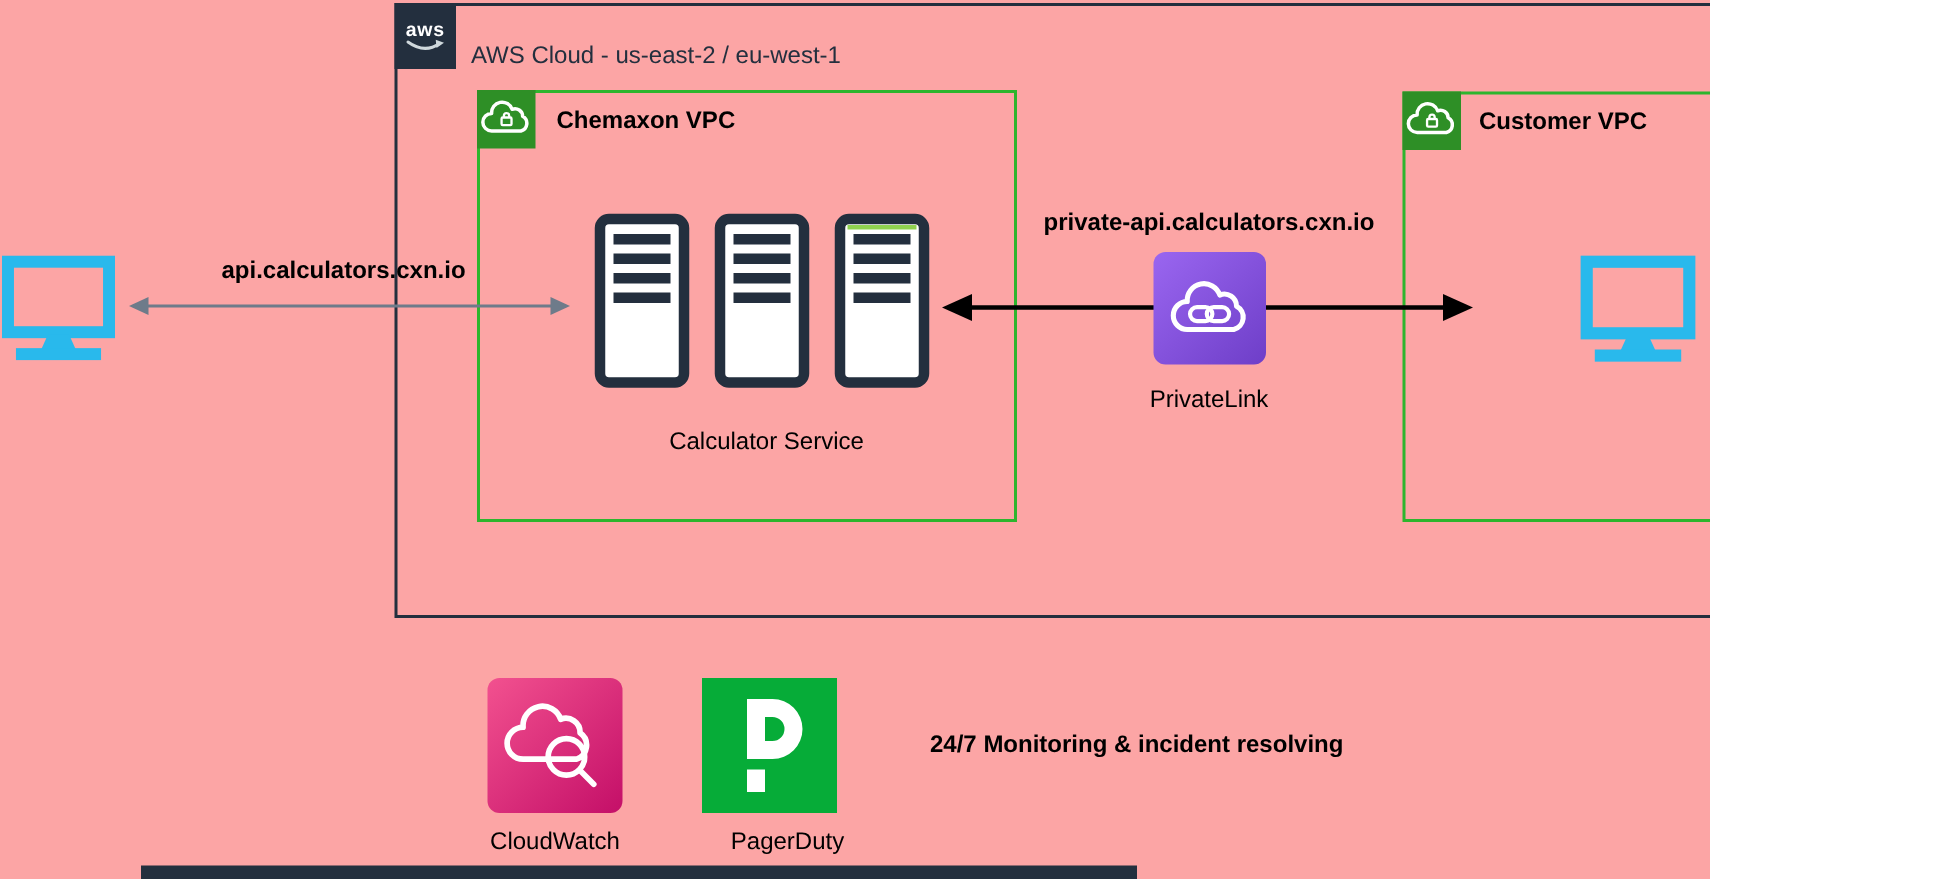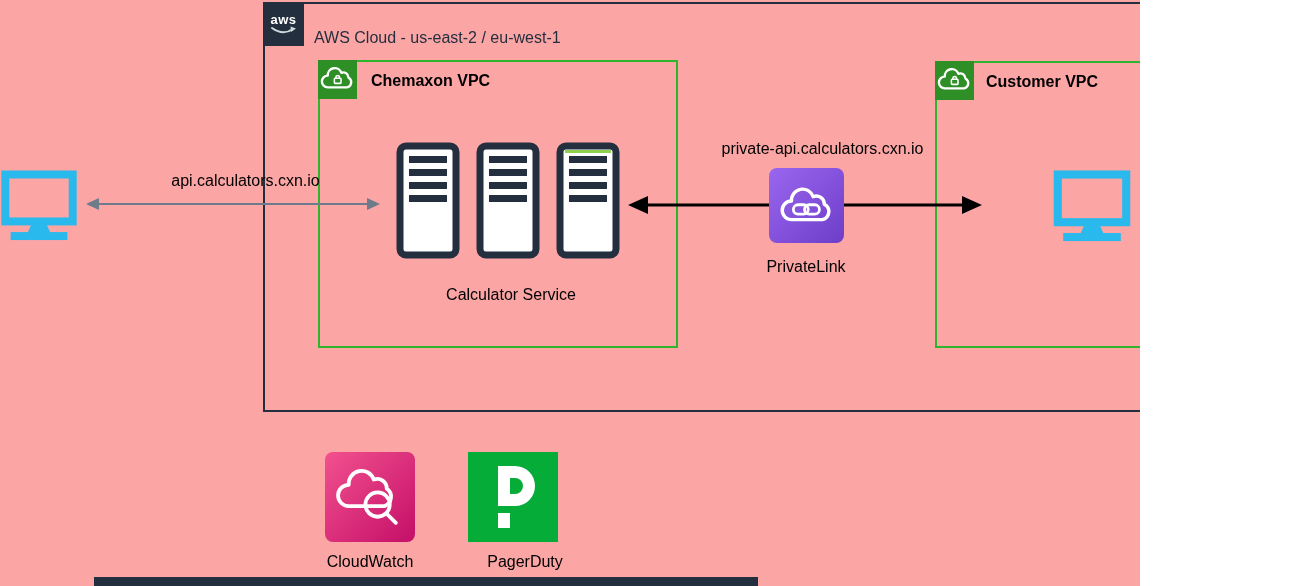--- a/index.html
+++ b/index.html
@@ -15,21 +15,21 @@
   .aws-title{left:314px;top:29px;font-size:16px;font-weight:500;color:#232F3E;white-space:nowrap;}
   
   .vpc-box{border:2px solid #2DB52D;background:transparent;}
   .vpc-chemaxon{left:318px;top:60px;width:356px;height:284px;}
   .vpc-customer{left:935px;top:61px;width:309px;height:283px;}
   .vpc-icon{width:39px;height:39px;background:#2E8F26;z-index:4;}
   .vpc-label{font-size:16px;font-weight:600;white-space:nowrap;}
   
   .lbl{position:absolute;font-size:16px;white-space:nowrap;line-height:1.15;}
   .center{transform:translateX(-50%);}
-  .bold{font-weight:400;padding-left:33px;}
+  .bold{font-weight:700;}
   
   .tile{display:flex;align-items:center;justify-content:center;z-index:5;}
   .privatelink-tile{left:769px;top:168px;width:75px;height:75px;border-radius:8px;
     background:linear-gradient(135deg,#9A66F0 0%,#6E3EC8 100%);}
   .cloudwatch-tile{left:325px;top:452px;width:90px;height:90px;border-radius:8px;
     background:linear-gradient(135deg,#F2518F 0%,#C40F68 100%);}
   .pagerduty-tile{left:468px;top:452px;width:90px;height:90px;background:#06AC38;}
   .servers{left:396px;top:142px;width:228px;height:117px;display:flex;gap:16px;z-index:3;}
   .monitor{z-index:3;}
   .arrow-layer{left:0;top:0;width:1290px;height:586px;z-index:2;pointer-events:none;}
@@ -148,16 +148,17 @@
   <div class="abs lbl center" style="left:370px;top:553px;">CloudWatch</div>
 
   <div class="abs tile pagerduty-tile">
     <svg width="90" height="90" viewBox="0 0 90 90">
       <path fill-rule="evenodd" fill="#fff" d="M30 14 h17 a20 20 0 0 1 0 40 h-17 z M42 26 h5 a8 8 0 0 1 0 16 h-5 z"></path>
       <rect x="30" y="61" width="12" height="15" fill="#fff"></rect>
     </svg>
   </div>
   <div class="abs lbl center" style="left:525px;top:553px;">PagerDuty</div>
 
+  <div class="abs lbl bold" style="left:620px;top:488px;">24/7 Monitoring &amp; incident resolving</div>
 
   <div class="abs bottom-strip"></div>
 
 </div>
 
 </body></html>

